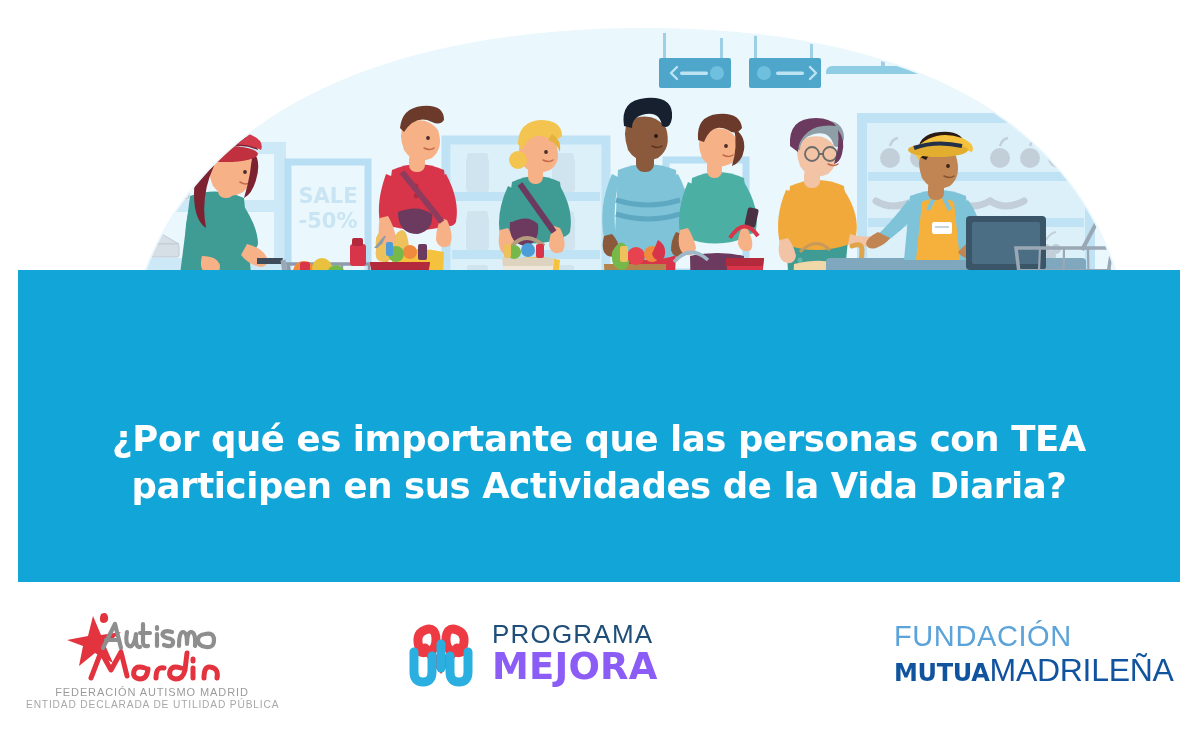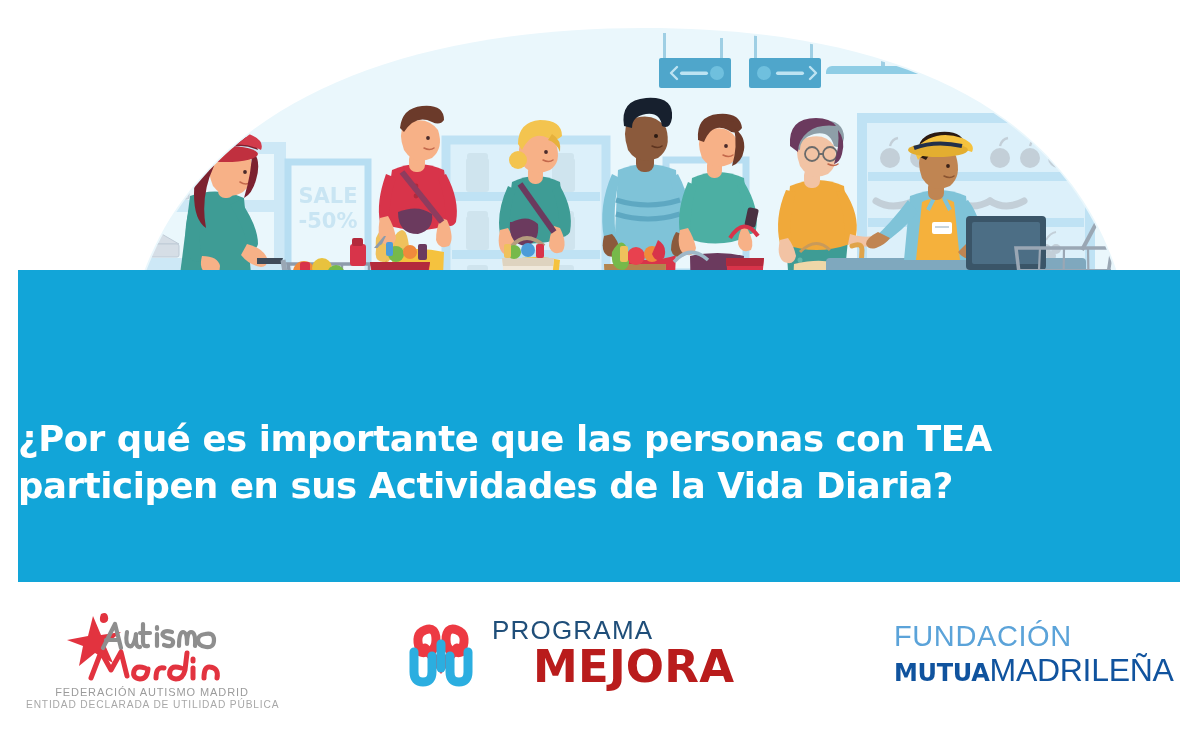--- a/index.html
+++ b/index.html
@@ -26,21 +26,21 @@
     left: 18px; top: 270px;
     width: 1162px; height: 312px;
     background: #12A5D8;
     z-index: 5;
   }
   #headline {
     position: absolute;
     left: 18px; top: 415px;
     width: 1162px;
     z-index: 7;
-    text-align: left;
+    text-align: center;
     color: #ffffff;
     font-family: "DejaVu Sans", "Liberation Sans", sans-serif;
     font-weight: bold;
     font-size: 35.5px;
     line-height: 1.33;
     letter-spacing: -0.4px;
   }
   #headline .ln { display: block; white-space: nowrap; }
 
   
@@ -88,27 +88,26 @@
   }
   #logo-mejora .words { line-height: 1; }
   #logo-mejora .programa {
     color: #1F4E79;
     font-family: "Liberation Sans", sans-serif;
     font-size: 26px;
     letter-spacing: 1.2px;
     font-weight: normal;
   }
   #logo-mejora .mejora {
-    color: #b91c1c;
+    color: #8b5cf6;
     font-family: "DejaVu Sans", "Liberation Sans", sans-serif;
-    font-size: 45px;
+    font-size: 37px;
     font-weight: bold;
     letter-spacing: 0.2px;
     margin-top: 1px;
-    margin-left: 41px;
   }
 
   
   #logo-mutua {
     position: absolute;
     left: 894px; top: 40px;
     line-height: 1;
   }
   #logo-mutua .fundacion {
     color: #5BA3D9;

